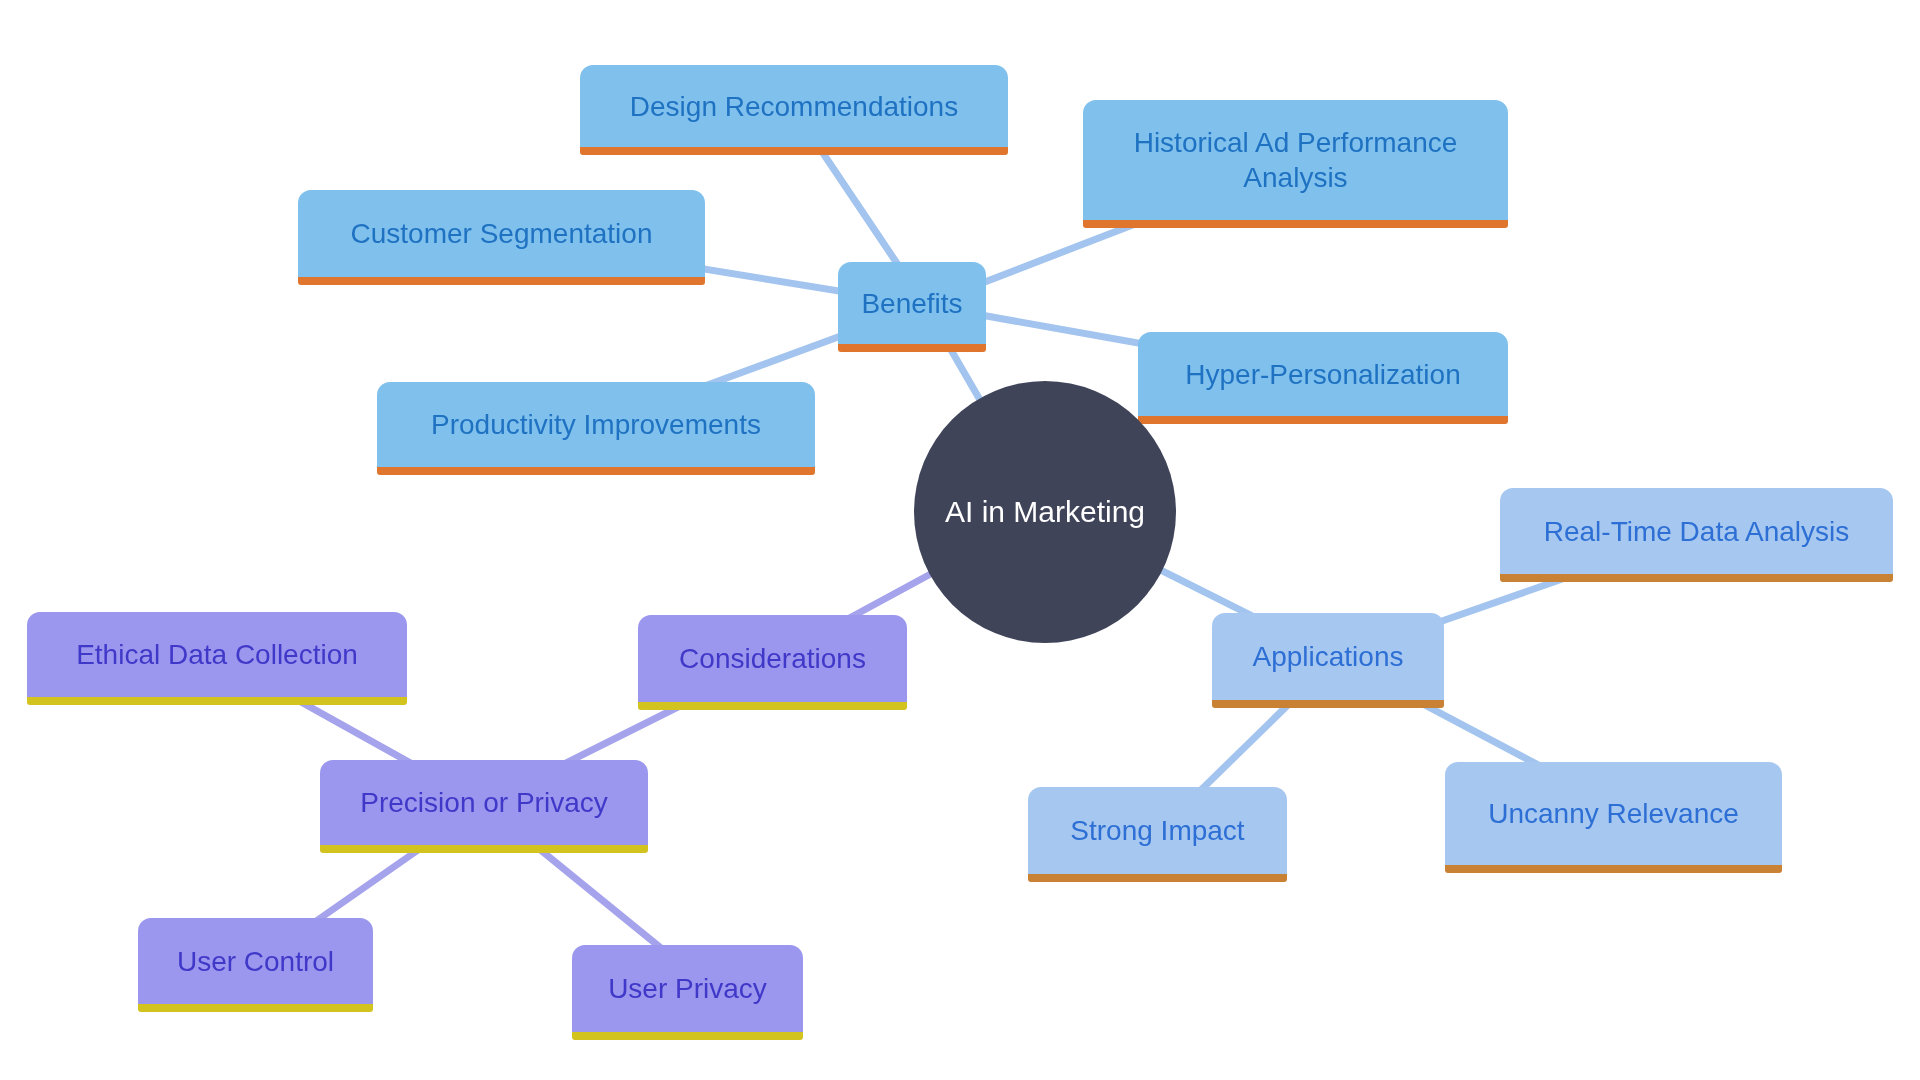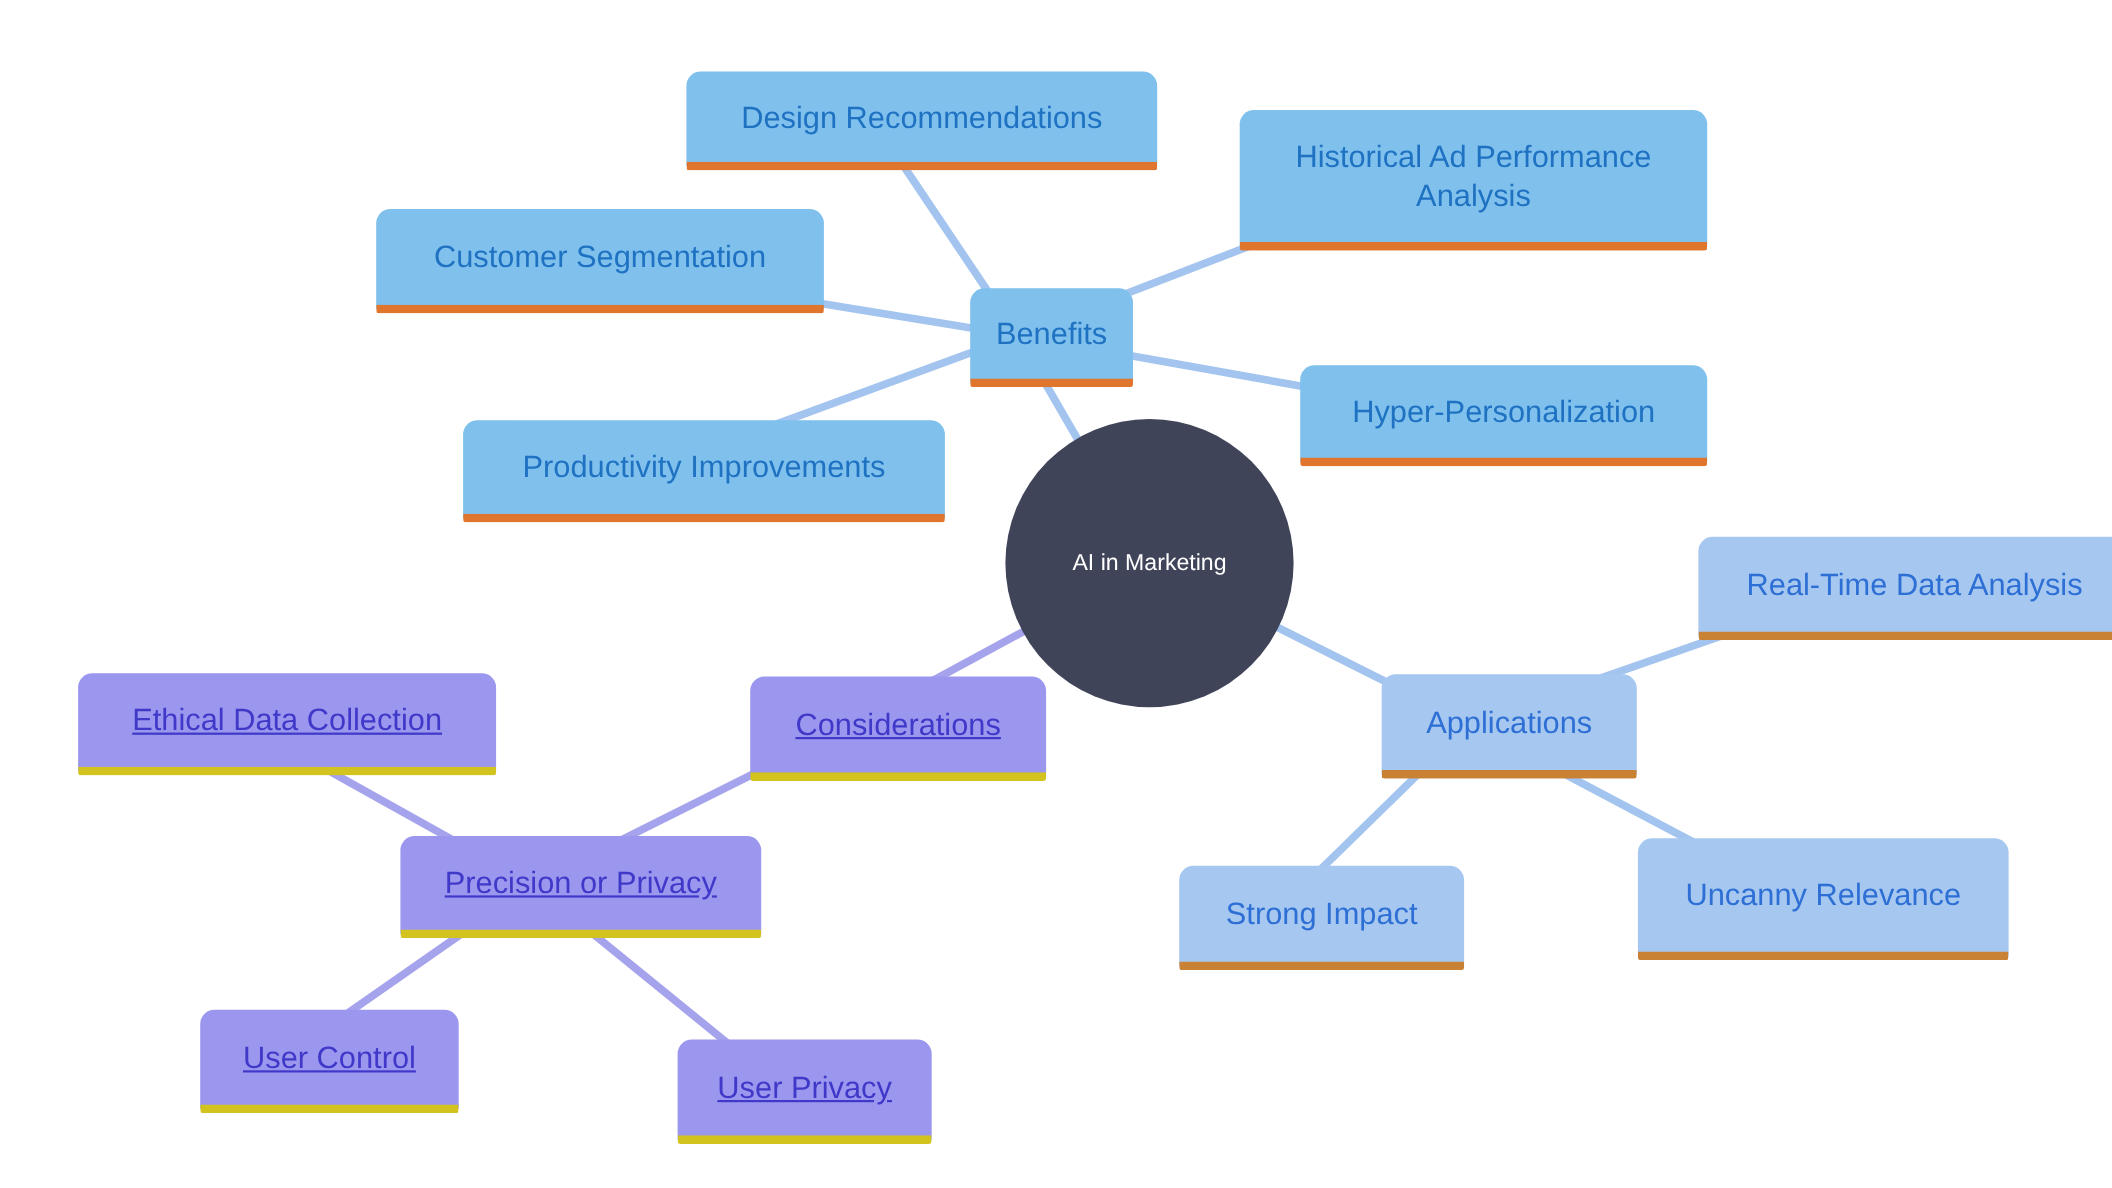--- a/index.html
+++ b/index.html
@@ -6,30 +6,29 @@
   #canvas{position:relative;width:1920px;height:1080px;background:#fff;overflow:hidden;}
   #edges{position:absolute;left:0;top:0;width:1920px;height:1080px;}
   .edge-blue{stroke:var(--line-blue);stroke-width:7;stroke-linecap:round;}
   .edge-purple{stroke:var(--line-purple);stroke-width:7;stroke-linecap:round;}
   .node{
     position:absolute;box-sizing:border-box;
     display:flex;align-items:center;justify-content:center;text-align:center;
     border-radius:13px 13px 3px 3px;
     font-size:28px;font-weight:500;line-height:1.25;
     padding:4px 10px;
-    margin-left:44px;
   }
   .branch-blue{background:var(--blue-fill);color:var(--blue-text);border-bottom:8px solid var(--blue-underline);}
   .branch-lightblue{background:var(--lightblue-fill);color:var(--lightblue-text);border-bottom:8px solid var(--lightblue-underline);}
-  .branch-purple{background:var(--purple-fill);color:var(--purple-text);border-bottom:8px solid var(--purple-underline);text-decoration:underline;}
+  .branch-purple{background:var(--purple-fill);color:var(--purple-text);border-bottom:8px solid var(--purple-underline);}
   .center-circle{
     position:absolute;left:914px;top:381px;width:262px;height:262px;border-radius:50%;
     background:var(--circle-fill);color:var(--circle-text);
     display:flex;align-items:center;justify-content:center;
-    font-size:21px;font-weight:400;
+    font-size:30px;font-weight:400;
   }
 </style>
 </head>
 <body>
 
 <div id="canvas">
 
   <svg id="edges" viewBox="0 0 1920 1080">
     <line class="edge-blue" x1="794" y1="110" x2="925" y2="305"></line>
     <line class="edge-blue" x1="1296" y1="162" x2="925" y2="305"></line>

